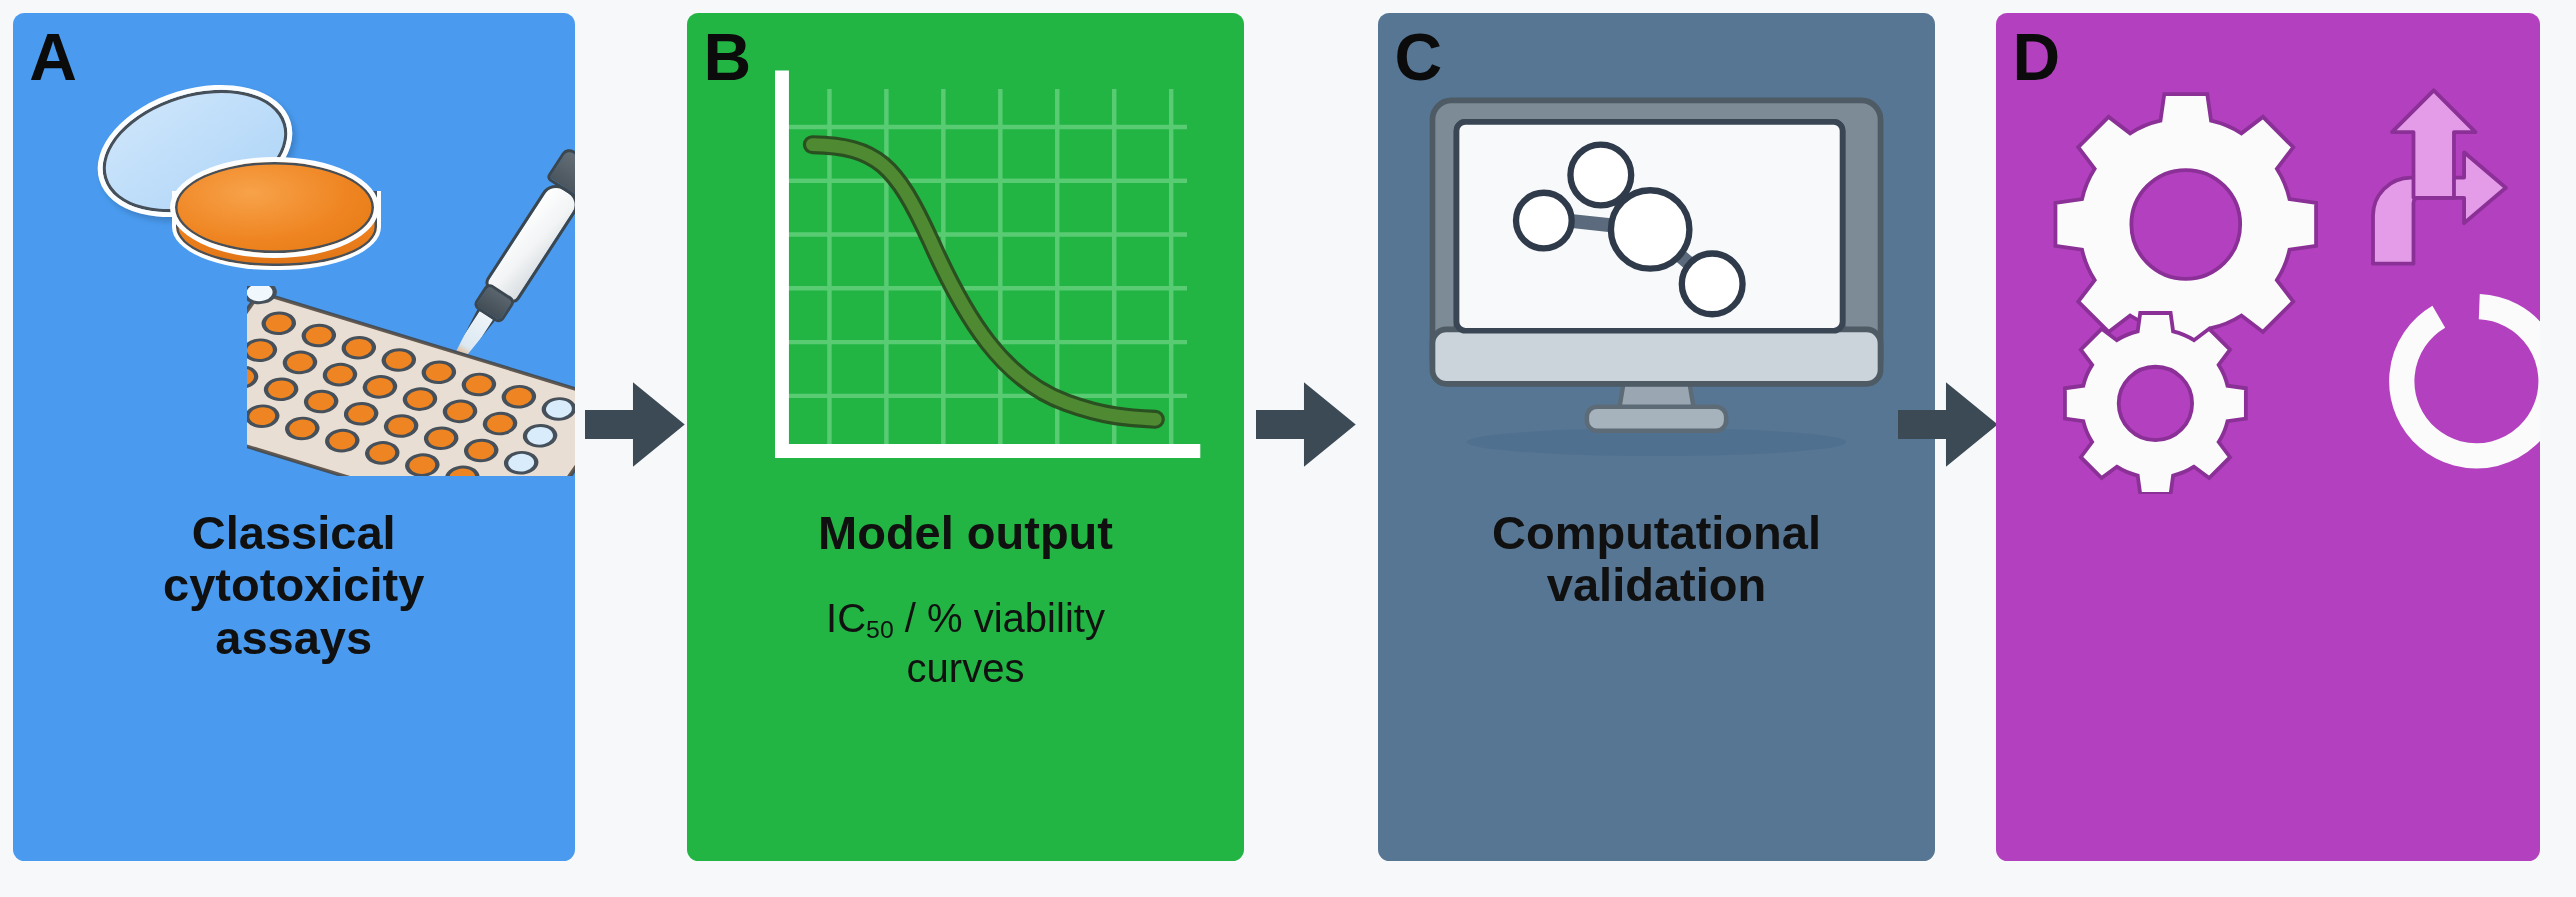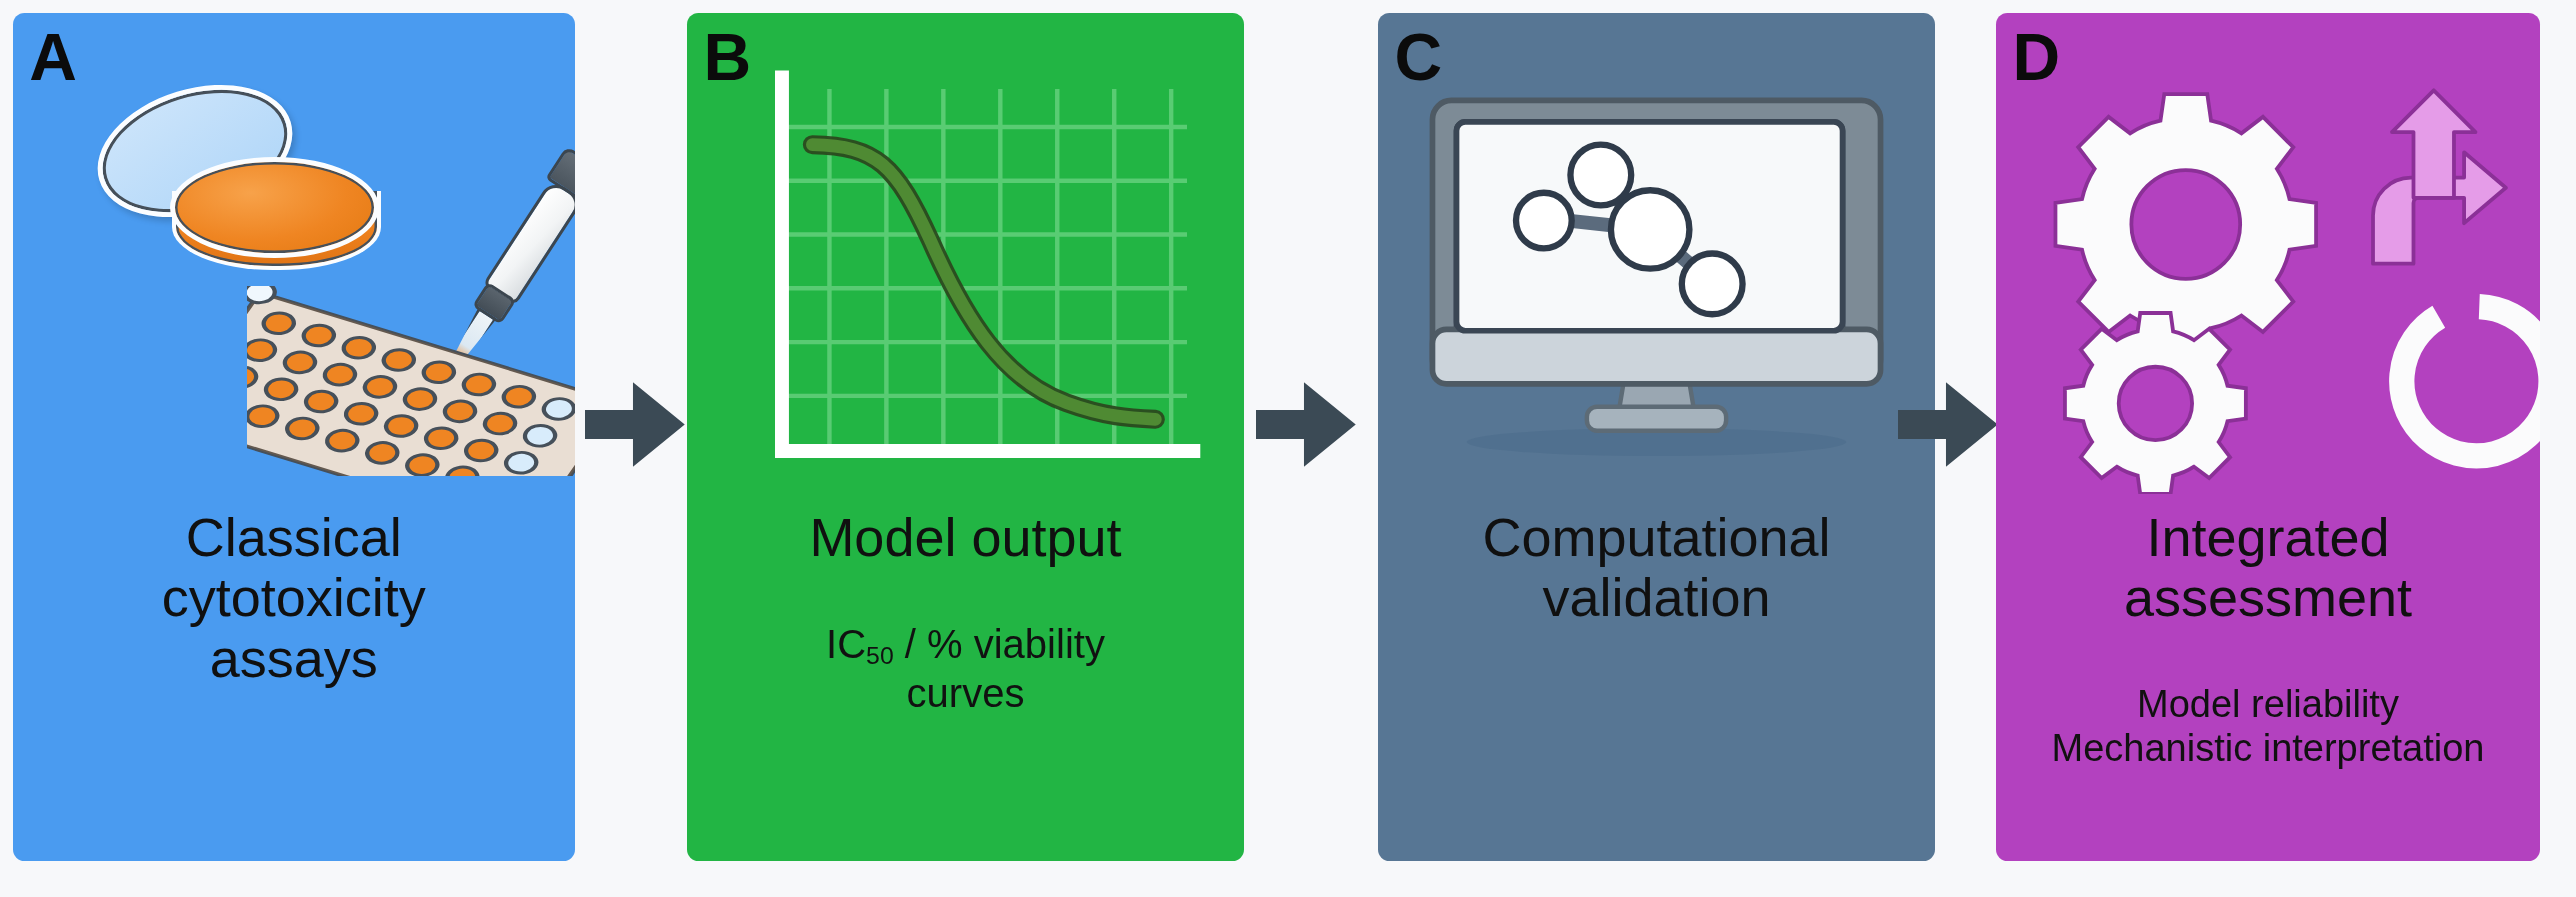--- a/index.html
+++ b/index.html
@@ -45,28 +45,28 @@
   .captions {
     position: absolute;
     left: 0;
     right: 0;
     top: 494px;
     text-align: center;
     padding: 0 8.9px;
     box-sizing: border-box;
   }
   .title {
-    font-size: 54px;
-    font-weight: normal;
+    font-size: 47px;
+    font-weight: bold;
     line-height: 1.12;
     color: #101010;
     white-space: pre-line;
   }
   .subtitle {
-    margin-top: 54px;
+    margin-top: 36px;
     font-size: 40px;
     font-weight: normal;
     line-height: 1.17;
     color: #111111;
     white-space: pre-line;
   }
   .subtitle sub { font-size: 0.62em; vertical-align: -0.25em; }
 
   
   .arrow {
@@ -368,22 +368,16 @@
           <path d="M660,232 L660,128 L626,128 L692,62 L758,128 L724,128 L724,232 Z"></path>
         </g>
 
         <g>
           <path d="M 700 420 A 118 118 0 1 0 764 404" fill="none" stroke="#fbfbfc" stroke-width="40" stroke-linecap="butt"></path>
           <path d="M 700 420 A 118 118 0 1 0 764 404" fill="none" stroke="#8b3097" stroke-width="46" stroke-linecap="butt" opacity="0"></path>
         </g>
       </svg>
     </div>
 
-    <div class="captions">
-      <div class="title">Integrated
-assessment</div>
-      <div class="subtitle" style="font-size:38px;">Model reliability
-Mechanistic interpretation</div>
-    </div>
   </div>
 
 </div>
 
 
 </body></html>

